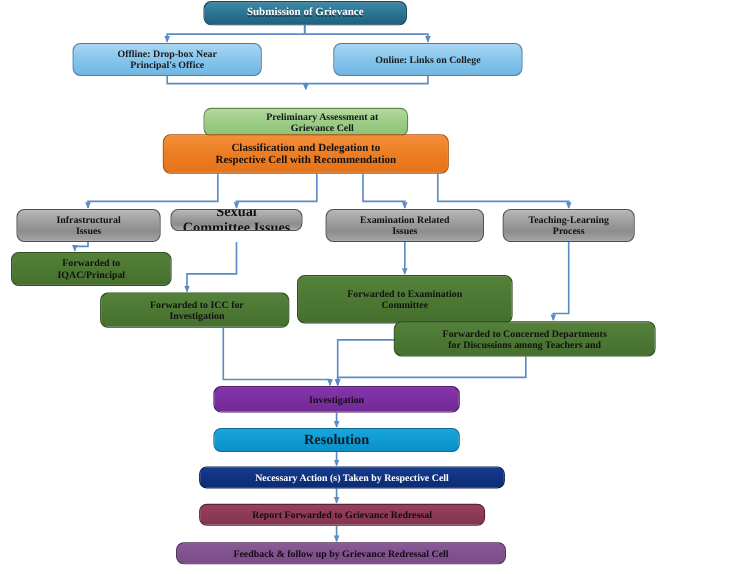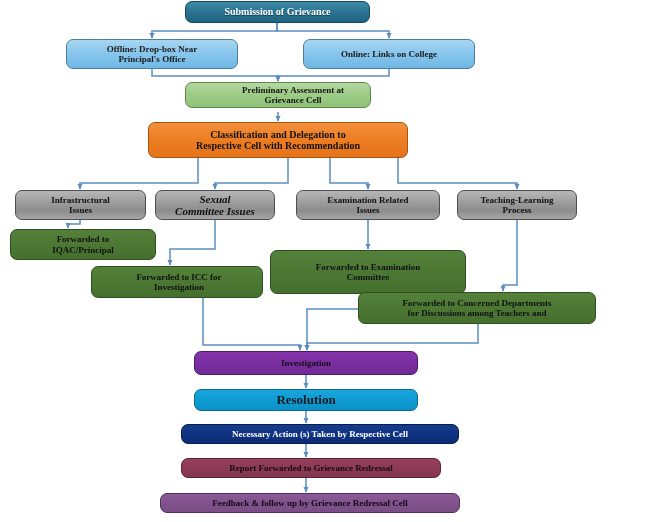--- a/index.html
+++ b/index.html
@@ -149,39 +149,39 @@
         <span>
           <div>Offline: Drop-box Near</div>
           <div>Principal's Office</div>
         </span>
       </div>
       <div class="node n-lightblue" style="left: 303px; top: 39px; width: 172px; height: 30px; font-size: 9px;">
         <span>
           <div>Online: Links on College</div>
         </span>
       </div>
-      <div class="node n-green" style="left: 185px; top: 82px; width: 186px; height: 26px; font-size: 9px; padding-left: 34px;">
+      <div class="node n-green" style="left: 185px; top: 98px; width: 186px; height: 26px; font-size: 9px; padding-left: 34px;">
         <span>
           <div>Preliminary Assessment at</div>
           <div>Grievance Cell</div>
         </span>
       </div>
       <div class="node n-orange" style="left: 148px; top: 122px; width: 260px; height: 36px; font-size: 10px;">
         <span>
           <div>Classification and Delegation to</div>
           <div>Respective Cell with Recommendation</div>
         </span>
       </div>
       <div class="node n-gray" style="left: 15px; top: 190px; width: 131px; height: 30px; font-size: 9px;">
         <span>
           <div>Infrastructural</div>
           <div>Issues</div>
         </span>
       </div>
-      <div class="node n-gray" style="left: 155px; top: 190px; width: 120px; height: 30px; font-size: 11px; font-style: italic;">
+      <div class="node n-gray" style="left: 155px; top: 190px; width: 120px; height: 20px; font-size: 13px;">
         <span>
           <div>Sexual</div>
           <div>Committee Issues</div>
         </span>
       </div>
       <div class="node n-gray" style="left: 296px; top: 190px; width: 144px; height: 30px; font-size: 9px;">
         <span>
           <div>Examination Related</div>
           <div>Issues</div>
         </span>

